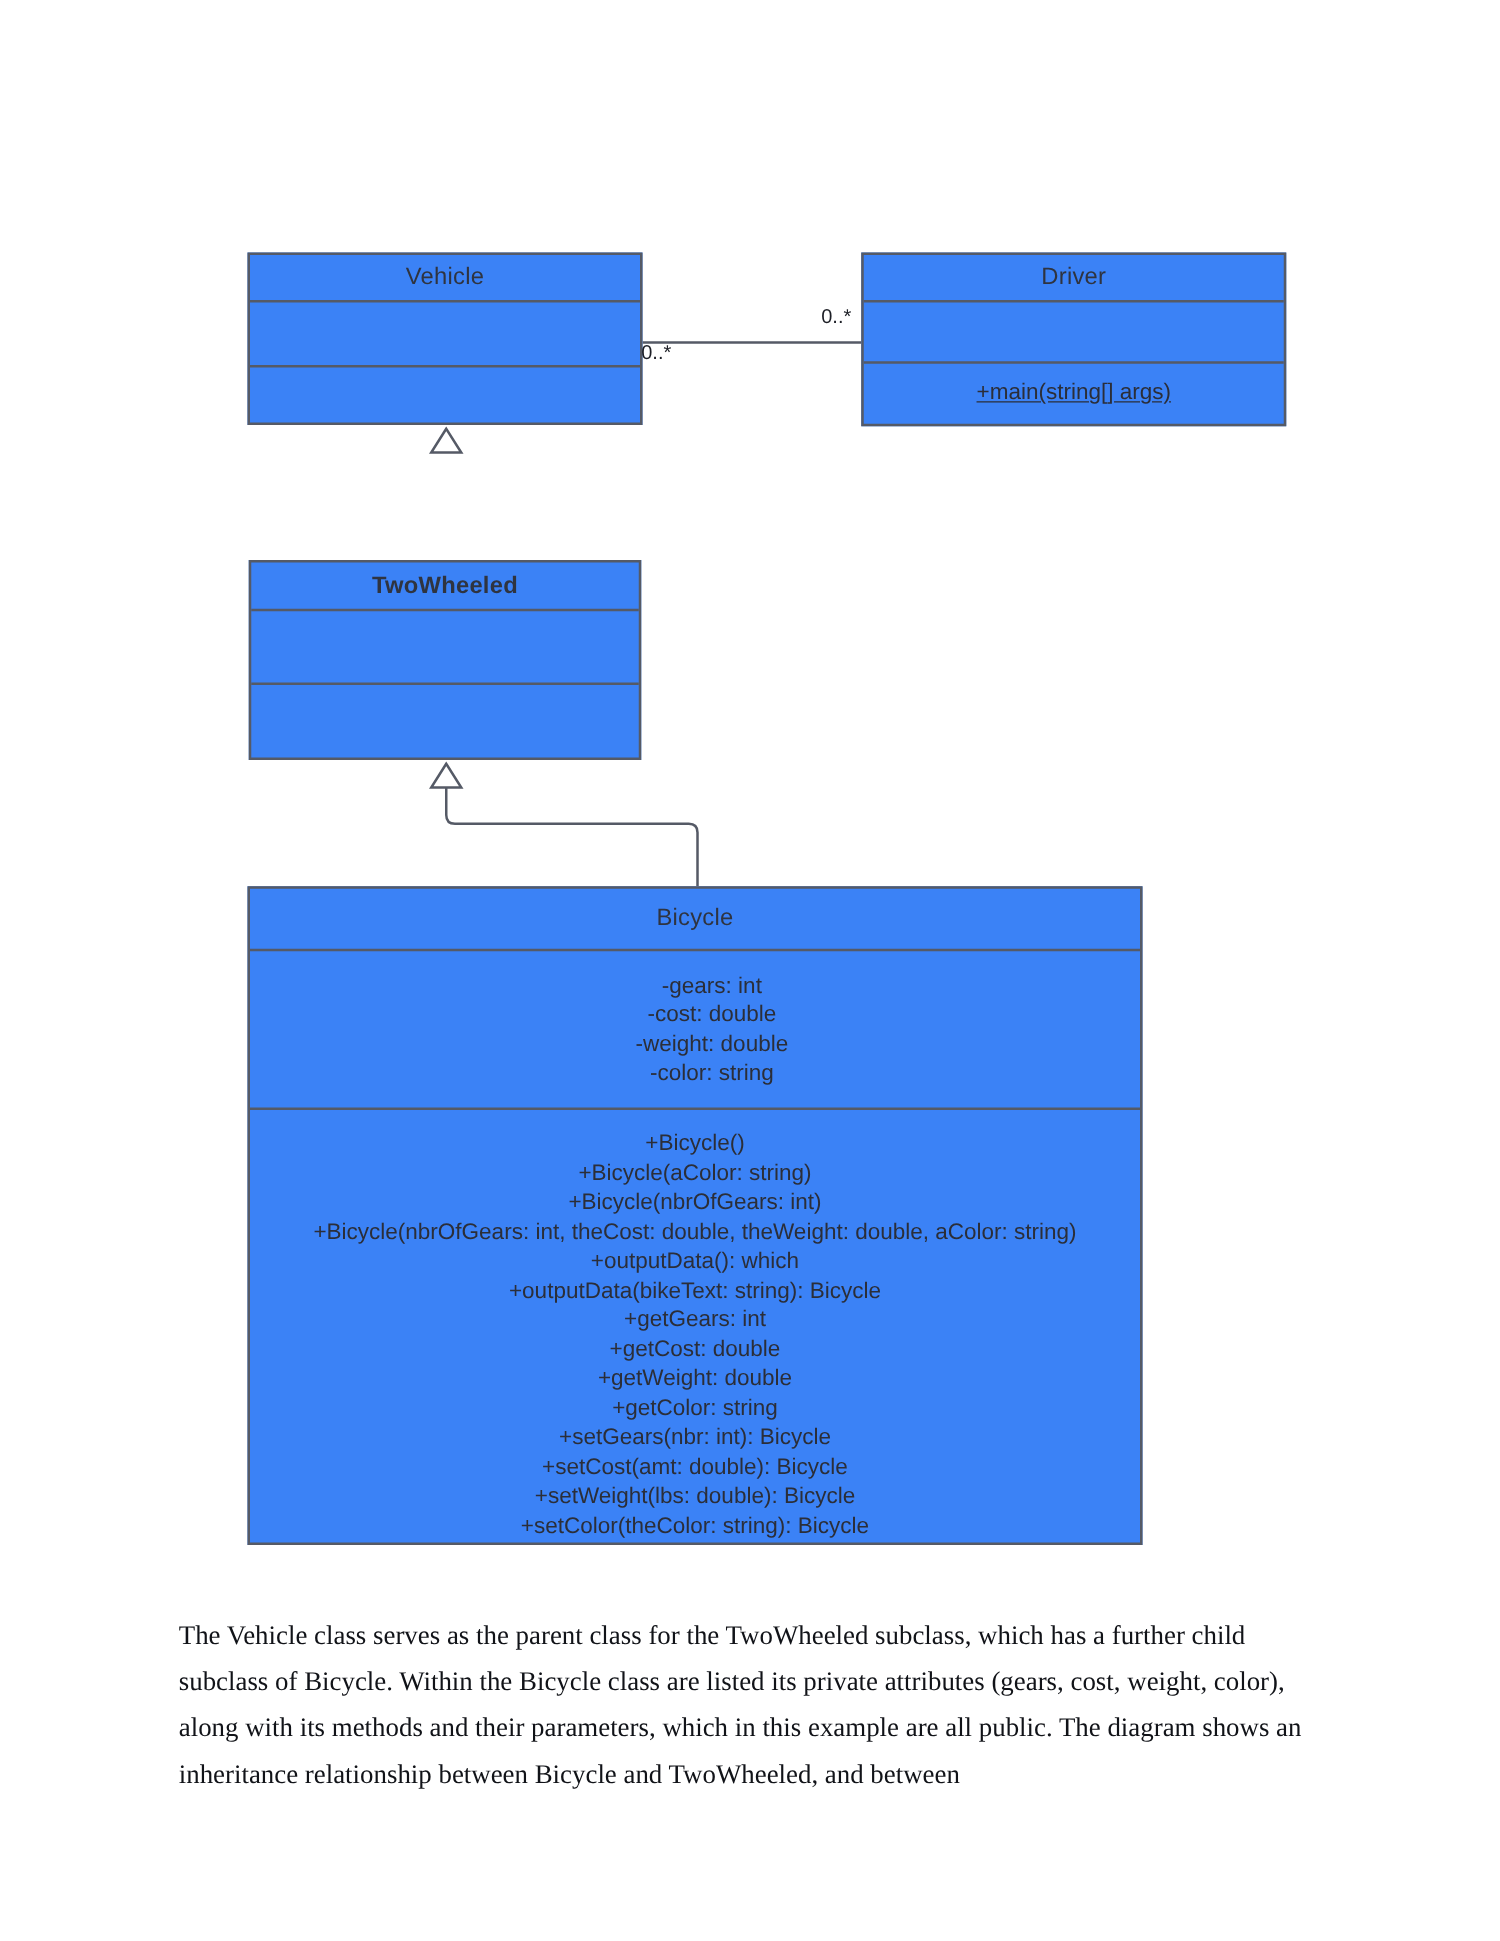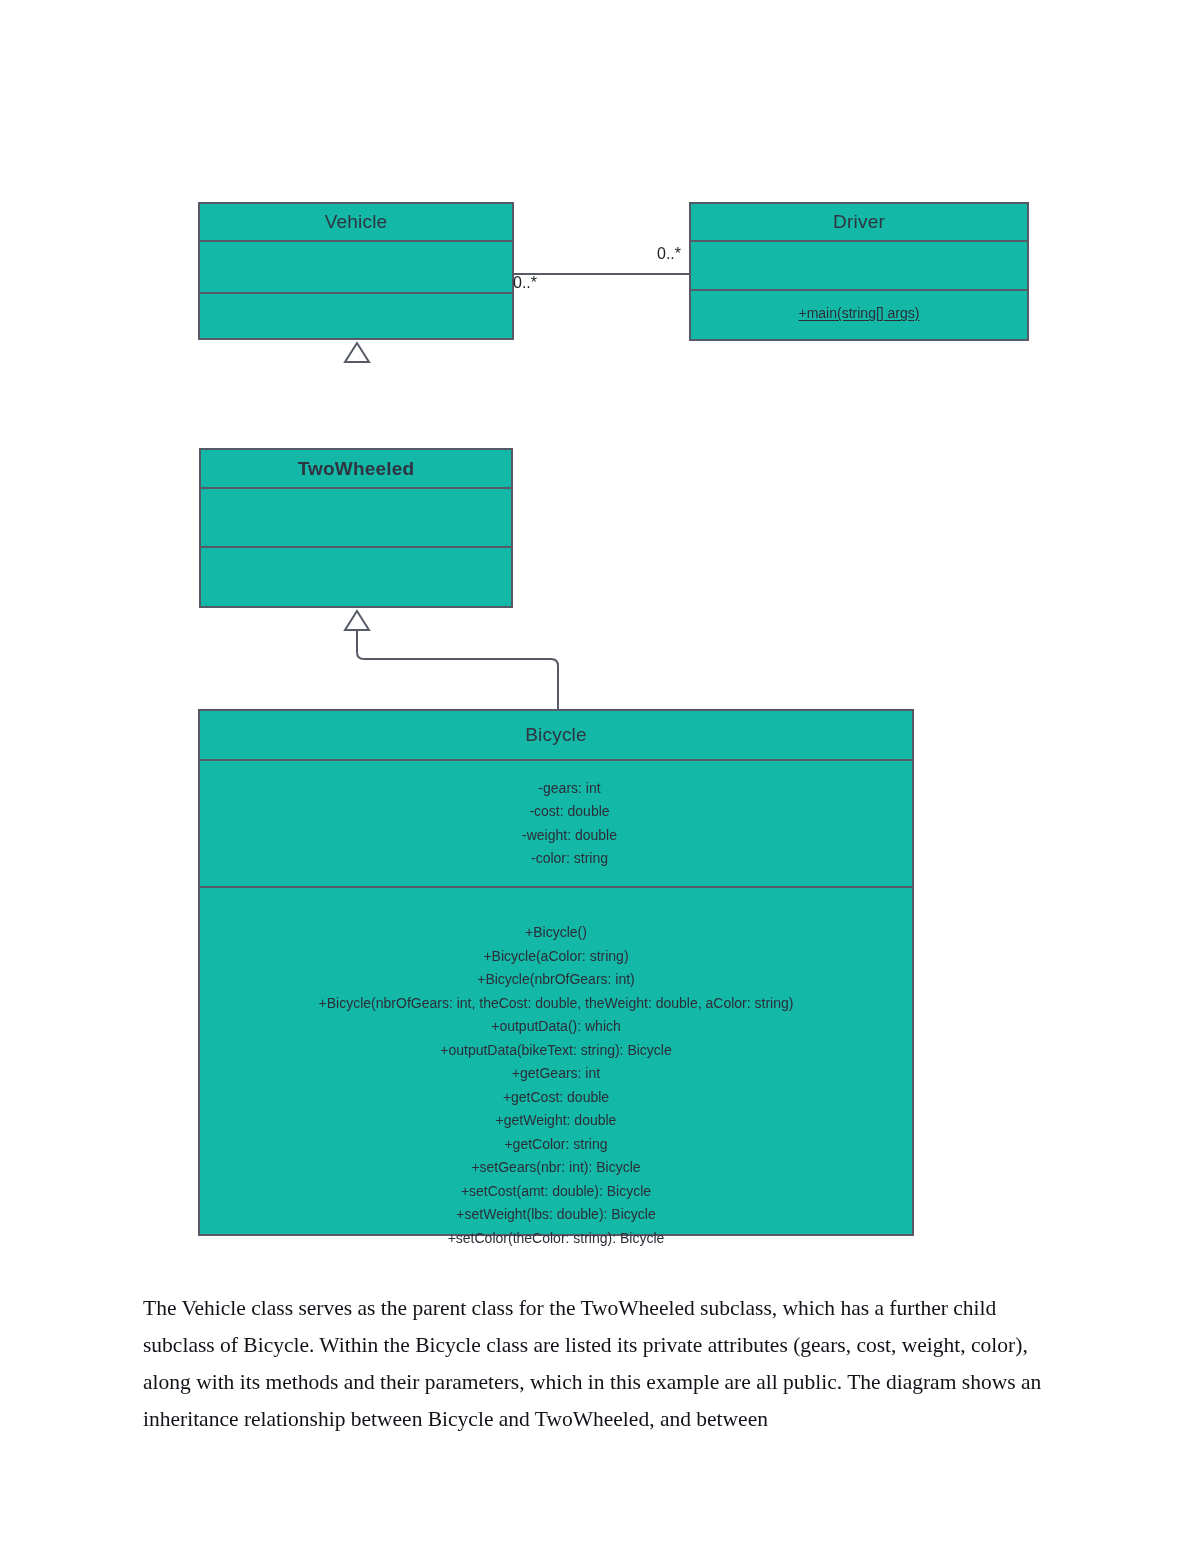--- a/index.html
+++ b/index.html
@@ -23,21 +23,21 @@
     top: 0;
     width: 1200px;
     height: 1553px;
   }
 
   
   .uml-class {
     position: absolute;
     box-sizing: border-box;
     border: 2px solid #555a66;
-    background: #14b8a6;
+    background: #3b82f6;
   }
   .uml-compartment {
     box-sizing: border-box;
     display: flex;
     align-items: center;
     justify-content: center;
     overflow: hidden;
   }
   .uml-compartment + .uml-compartment {
     border-top: 2px solid #555a66;
@@ -46,21 +46,21 @@
     font-size: 19px;
     letter-spacing: 0.2px;
     color: #2f3440;
     text-align: center;
     white-space: nowrap;
   }
   .uml-member-list {
     display: block;
     padding: 6px 8px;
     text-align: center;
-    font-size: 14px;
+    font-size: 18px;
     line-height: 23.5px;
     color: #2b2e38;
     white-space: nowrap;
   }
   .uml-member {
     display: block;
     text-align: center;
   }
   .uml-member.static {
     text-decoration: underline;
@@ -171,21 +171,21 @@
       <span class="uml-title">Bicycle</span>
     </div>
     <div class="uml-compartment" style="height:127px;padding-left:27px;">
       <span class="uml-member-list">
           <span class="uml-member">-gears: int</span>
           <span class="uml-member">-cost: double</span>
           <span class="uml-member">-weight: double</span>
           <span class="uml-member">-color: string</span>
         </span>
     </div>
-    <div class="uml-compartment" style="height:360px; align-items:flex-start; padding-top:27px;">
+    <div class="uml-compartment" style="height:360px; align-items:flex-start; padding-top:9px;">
       <span class="uml-member-list">
           <span class="uml-member">+Bicycle()</span>
           <span class="uml-member">+Bicycle(aColor: string)</span>
           <span class="uml-member">+Bicycle(nbrOfGears: int)</span>
           <span class="uml-member">+Bicycle(nbrOfGears: int, theCost: double, theWeight: double, aColor: string)</span>
           <span class="uml-member">+outputData(): which</span>
           <span class="uml-member">+outputData(bikeText: string): Bicycle</span>
           <span class="uml-member">+getGears: int</span>
           <span class="uml-member">+getCost: double</span>
           <span class="uml-member">+getWeight: double</span>

